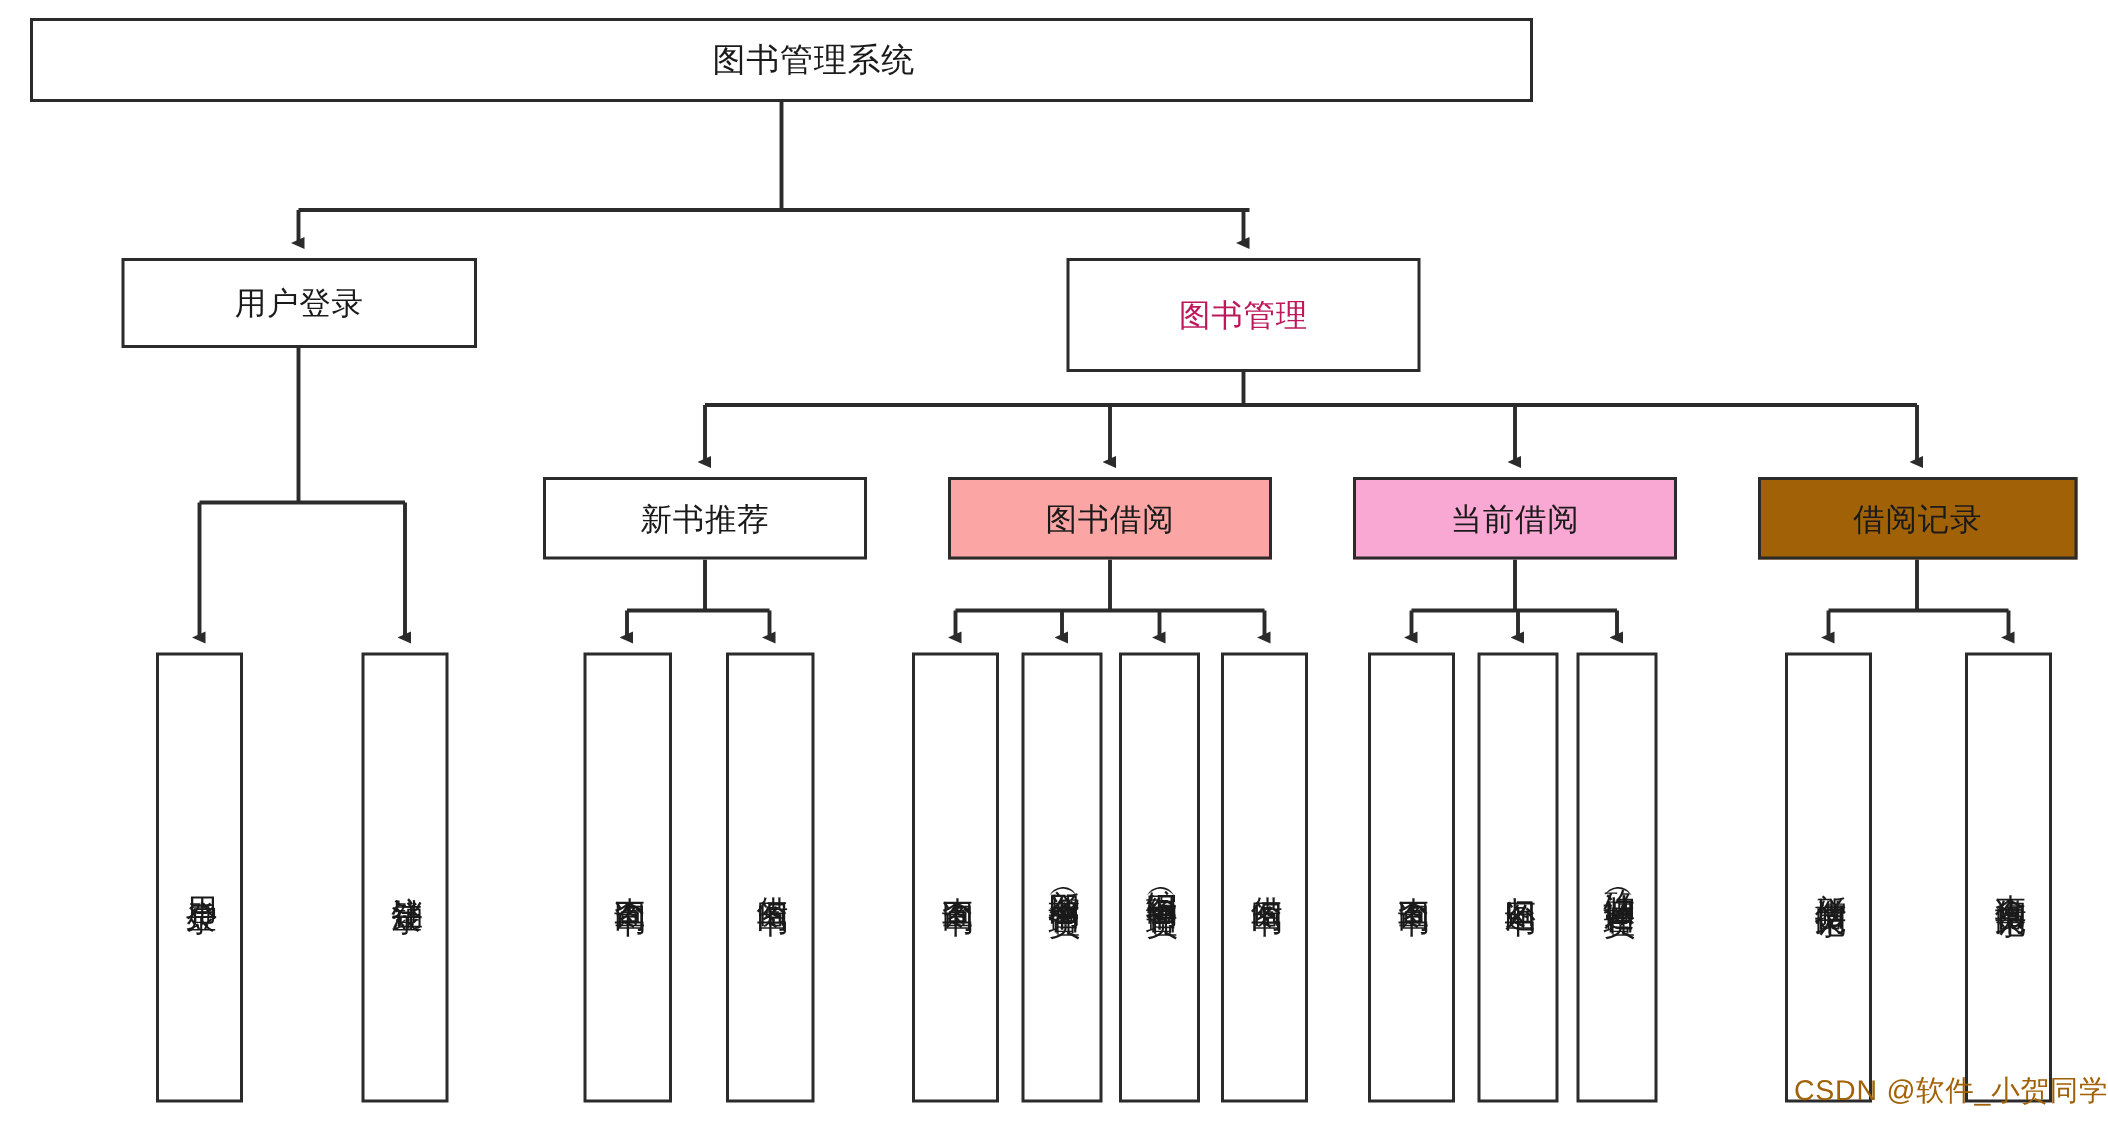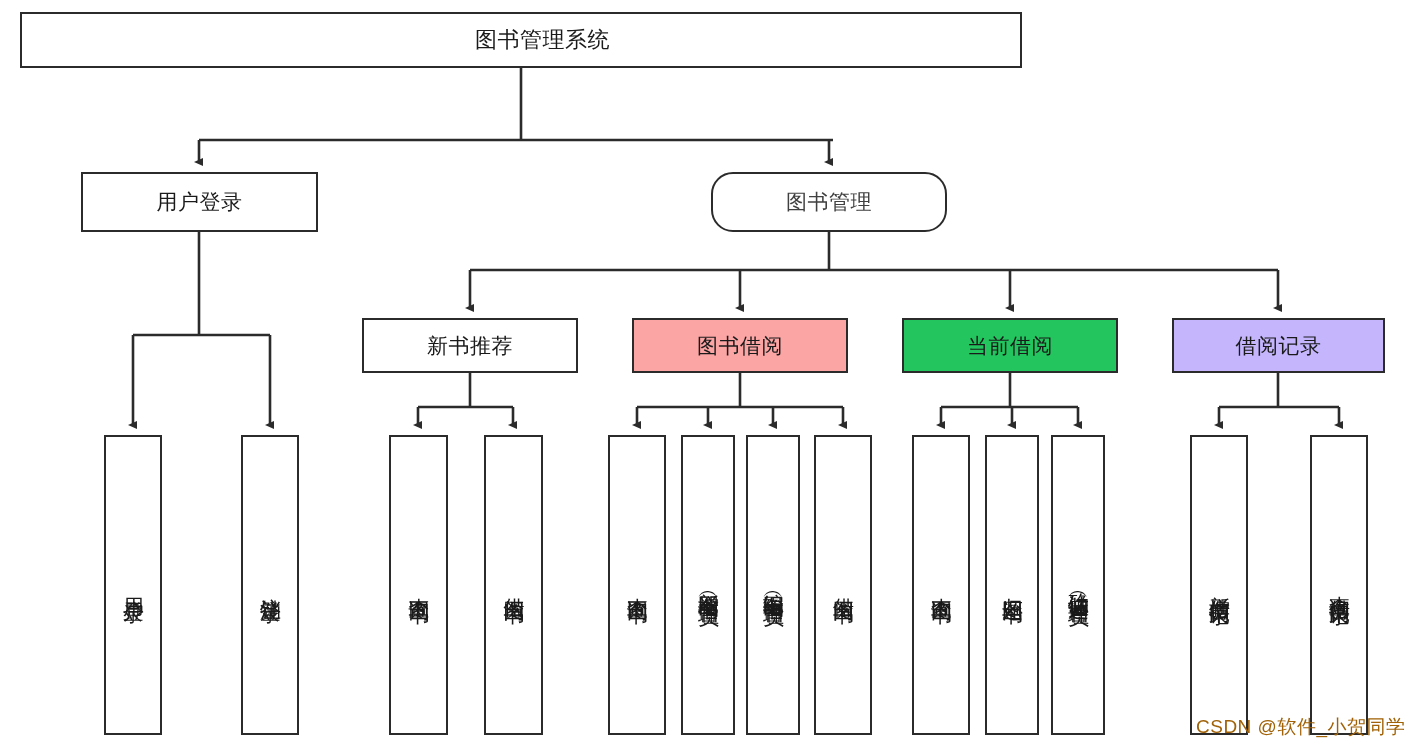--- a/index.html
+++ b/index.html
@@ -119,34 +119,34 @@
     </g>
   </svg>
 
   <div class="node node-h node-root" style="left: 20px; top: 12px; width: 1002px; height: 56px; border-color: rgb(43, 43, 43); background: rgb(255, 255, 255); color: rgb(26, 26, 26); padding-left: 43px;">
     <span class="label">图书管理系统</span>
   </div>
 
   <div class="node node-h node-l2" style="left: 81px; top: 172px; width: 237px; height: 60px; border-color: rgb(43, 43, 43); background: rgb(255, 255, 255); color: rgb(26, 26, 26);">
     <span class="label">用户登录</span>
   </div>
-  <div class="node node-h node-l2" style="left: 711px; top: 172px; width: 236px; height: 60px; border-color: rgb(43, 43, 43); background: rgb(255, 255, 255); color: #404040; border-radius: 22px;">
+  <div class="node node-h node-l2" style="left: 711px; top: 172px; width: 236px; height: 76px; border-color: rgb(43, 43, 43); background: rgb(255, 255, 255); color: #be185d;">
     <span class="label">图书管理</span>
   </div>
 
   <div class="node node-h node-l3" style="left: 362px; top: 318px; width: 216px; height: 55px; border-color: rgb(43, 43, 43); background: rgb(255, 255, 255); color: rgb(26, 26, 26);">
     <span class="label">新书推荐</span>
   </div>
   <div class="node node-h node-l3" style="left: 632px; top: 318px; width: 216px; height: 55px; border-color: rgb(43, 43, 43); background: #fca5a5; color: rgb(26, 26, 26);">
     <span class="label">图书借阅</span>
   </div>
-  <div class="node node-h node-l3" style="left: 902px; top: 318px; width: 216px; height: 55px; border-color: rgb(43, 43, 43); background: #22c55e; color: rgb(26, 26, 26);">
+  <div class="node node-h node-l3" style="left: 902px; top: 318px; width: 216px; height: 55px; border-color: rgb(43, 43, 43); background: #f9a8d4; color: rgb(26, 26, 26);">
     <span class="label">当前借阅</span>
   </div>
-  <div class="node node-h node-l3" style="left: 1172px; top: 318px; width: 213px; height: 55px; border-color: rgb(43, 43, 43); background: #c4b5fd; color: rgb(26, 26, 26);">
+  <div class="node node-h node-l3" style="left: 1172px; top: 318px; width: 213px; height: 55px; border-color: rgb(43, 43, 43); background: #a16207; color: rgb(26, 26, 26);">
     <span class="label">借阅记录</span>
   </div>
 
   <div class="node node-v" style="left: 104px; top: 435px; width: 58px; height: 300px; border-color: rgb(43, 43, 43); background: rgb(255, 255, 255); color: rgb(26, 26, 26);">
     <span class="label">用户登录</span>
   </div>
   <div class="node node-v" style="left: 241px; top: 435px; width: 58px; height: 300px; border-color: rgb(43, 43, 43); background: rgb(255, 255, 255); color: rgb(26, 26, 26);">
     <span class="label">注销登录</span>
   </div>
   <div class="node node-v" style="left: 389px; top: 435px; width: 59px; height: 300px; border-color: rgb(43, 43, 43); background: rgb(255, 255, 255); color: rgb(26, 26, 26);">

